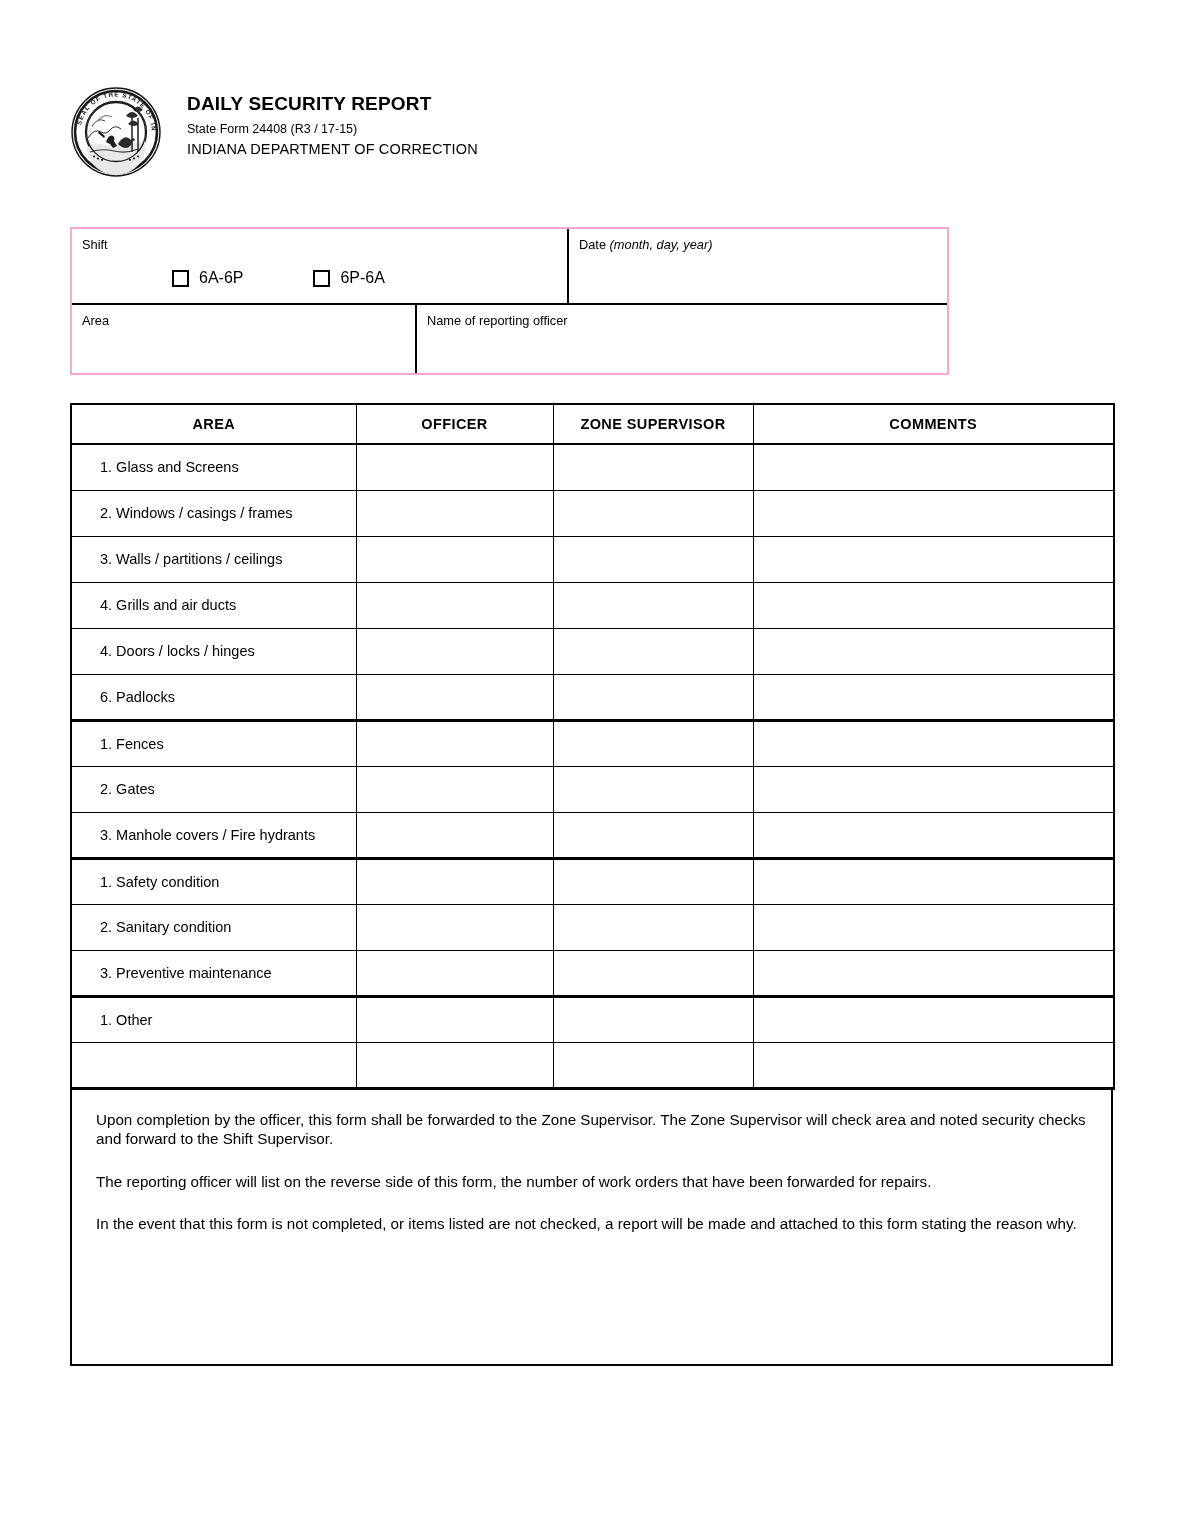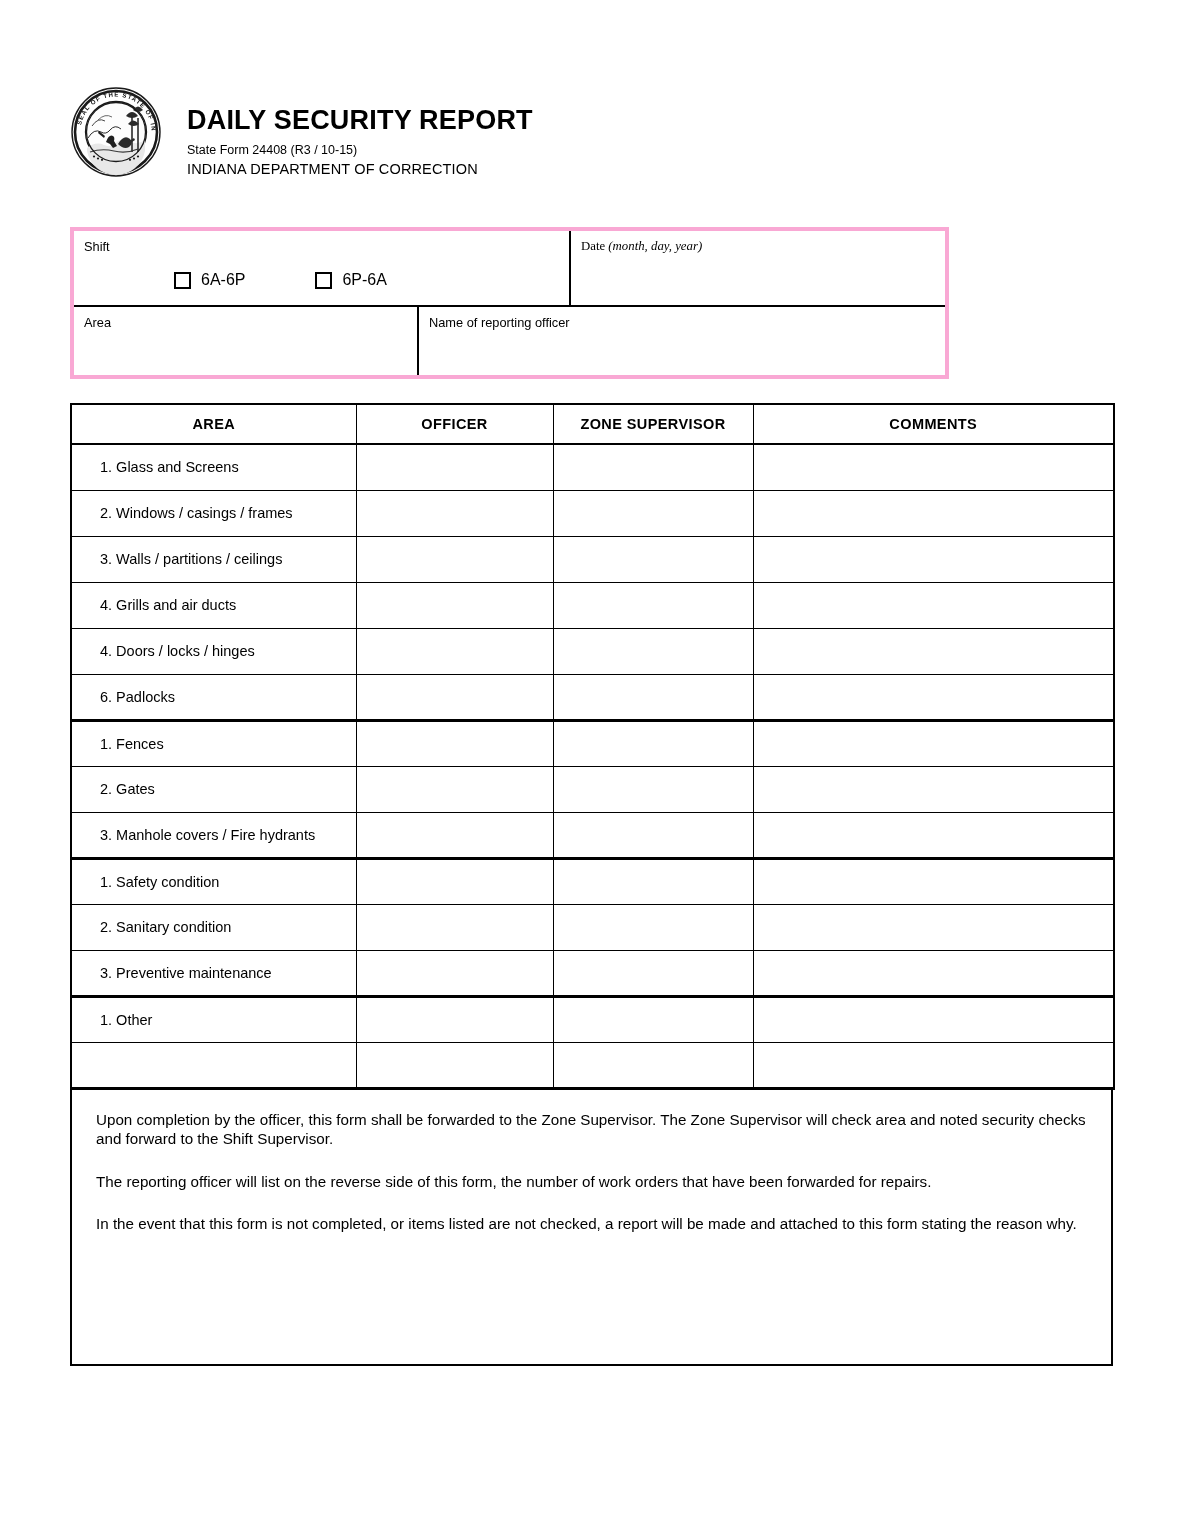--- a/index.html
+++ b/index.html
@@ -33,25 +33,25 @@
     flex: 0 0 92px;
     margin-top: 8px;
     position: relative;
   }
   .seal svg { display: block; }
   .header-text {
     margin-left: 25px;
     padding-top: 16px;
   }
   .form-title {
-    font-size: 27px;
+    font-size: 19px;
     font-weight: bold;
     letter-spacing: 0.2px;
     line-height: 1.1;
-    margin: 12px 0 7px 0;
+    margin: 0 0 7px 0;
     white-space: nowrap;
   }
   .form-number {
     font-size: 12.5px;
     line-height: 1.25;
     margin: 0 0 3px 0;
     white-space: nowrap;
   }
   .form-agency {
     font-size: 14.5px;
@@ -60,21 +60,21 @@
     letter-spacing: 0.15px;
     white-space: nowrap;
   }
 
   
   .info-block {
     position: absolute;
     left: 70px;
     top: 227px;
     width: 879px;
-    border: 4px solid #f9a8d4;
+    border: 2px solid #f9a8d4;
   }
   .info-row {
     display: flex;
     width: 100%;
   }
   .info-row.first { height: 74px; }
   .info-row.second {
     height: 70px;
     border-top: 2px solid #000;
   }
@@ -82,21 +82,21 @@
     position: relative;
     padding: 8px 0 0 10px;
   }
   .cell-label {
     font-size: 12.8px;
     line-height: 1.2;
   }
   .cell-label .ital { font-style: italic; }
 
   .cell-shift { width: 497px; border-right: 2px solid #000; }
-  .cell-date  { flex: 1; font-family: Liberation Serif, serif; }
+  .cell-date  { flex: 1; }
   .cell-area  { width: 345px; border-right: 2px solid #000; }
   .cell-officer { flex: 1; }
 
   .checkbox-row {
     position: absolute;
     left: 100px;
     top: 40px;
     display: flex;
     align-items: center;
   }
@@ -225,21 +225,21 @@
           <circle cx="32" cy="73.8" r="1.1"></circle>
         <circle cx="60" cy="73.8" r="1.1"></circle>
           <circle cx="64" cy="72.5" r="1.1"></circle>
           <circle cx="68" cy="70.5" r="1.1"></circle>
       </g>
     </svg>
   </div>
 
   <div class="header-text">
     <div class="form-title">DAILY SECURITY REPORT</div>
-    <div class="form-number">State Form 24408 (R3 / 10-15)</div>
+    <div class="form-number">State Form 24408 (R3 / 17-15)</div>
     <div class="form-agency">INDIANA DEPARTMENT OF CORRECTION</div>
   </div>
 </div>
 
 <div class="info-block">
 
   <div class="info-row first">
     <div class="cell cell-shift">
       <div class="cell-label">Shift</div>
       <div class="checkbox-row">

